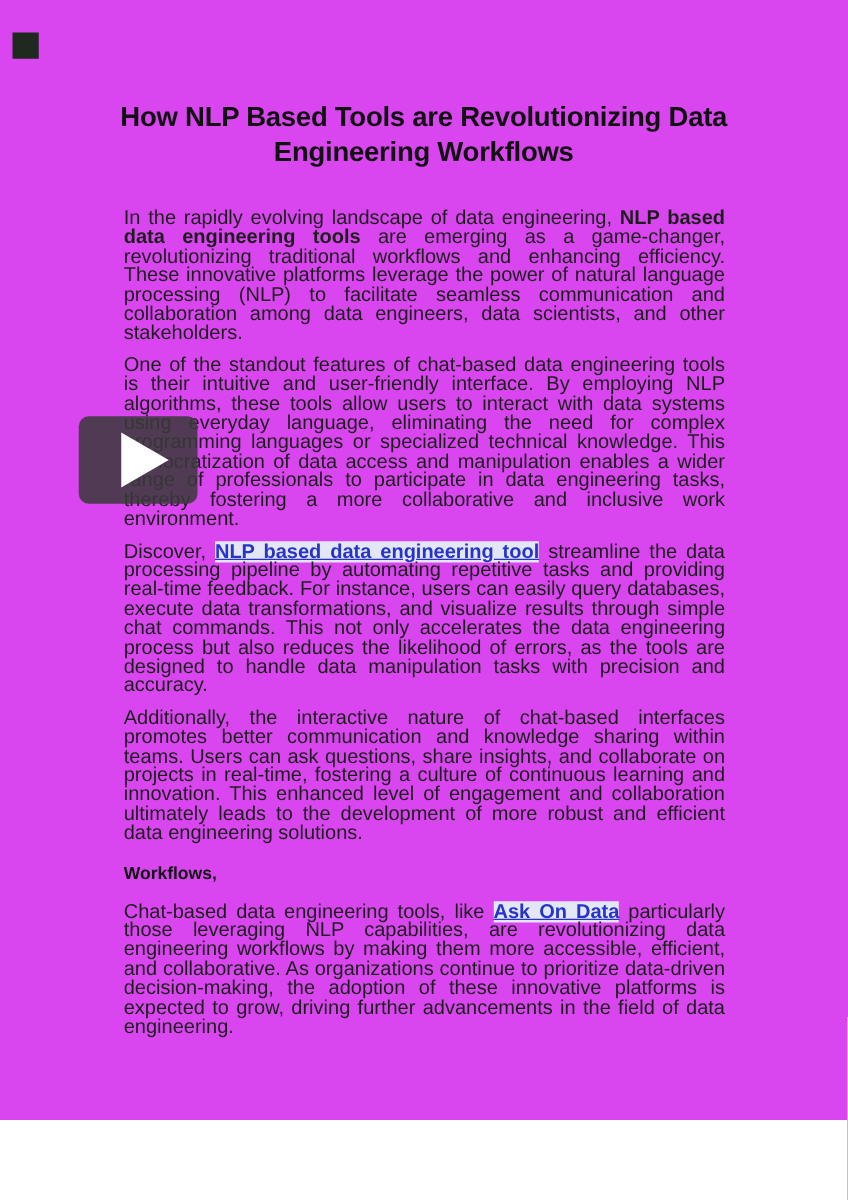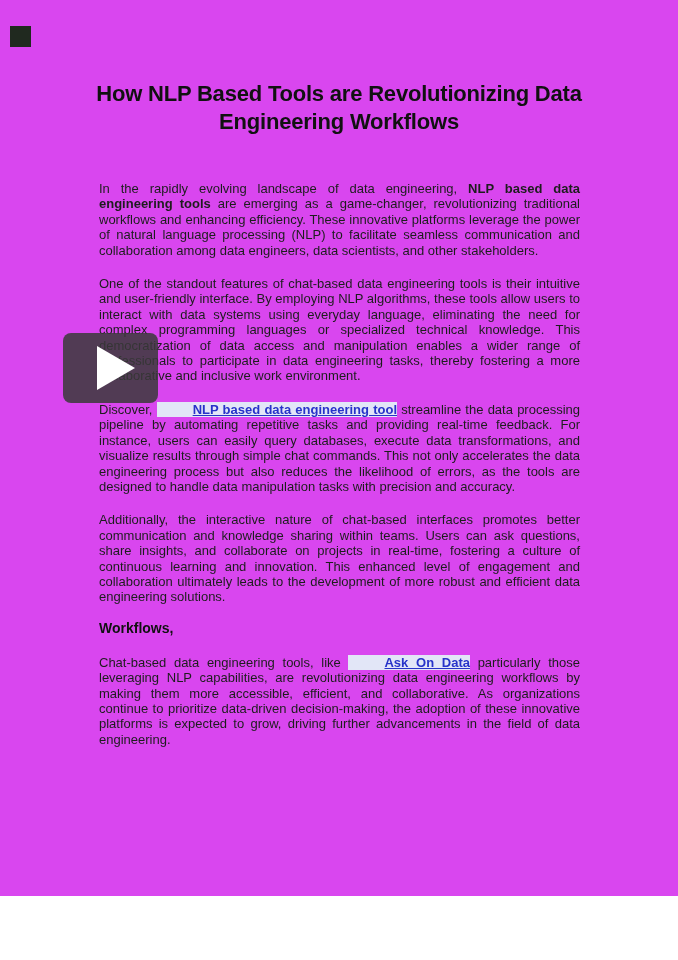--- a/index.html
+++ b/index.html
@@ -36,33 +36,32 @@
     color: #111111;
     letter-spacing: -0.2px;
   }
   .content {
     position: absolute;
     top: 163px;
     left: 99px;
     width: 481px;
   }
   .body-para {
-    margin: 18px 0 10px 0;
-    font-size: 13px;
+    margin: 4px 0 10px 0;
+    font-size: 16px;
     line-height: 15.4px;
     text-align: justify;
     color: #1d1d1d;
   }
   .bold { font-weight: bold; }
   .inline-link {
     color: #2733c9;
     font-weight: bold;
     text-decoration: underline;
     background: #e2e6f7;
-    padding-left: 36px;
   }
   .conclusion-heading {
     margin: 14px 0 15px 0;
     font-size: 14px;
     line-height: 18px;
     font-weight: bold;
     color: #111111;
   }
   .play-overlay {
     position: absolute;

